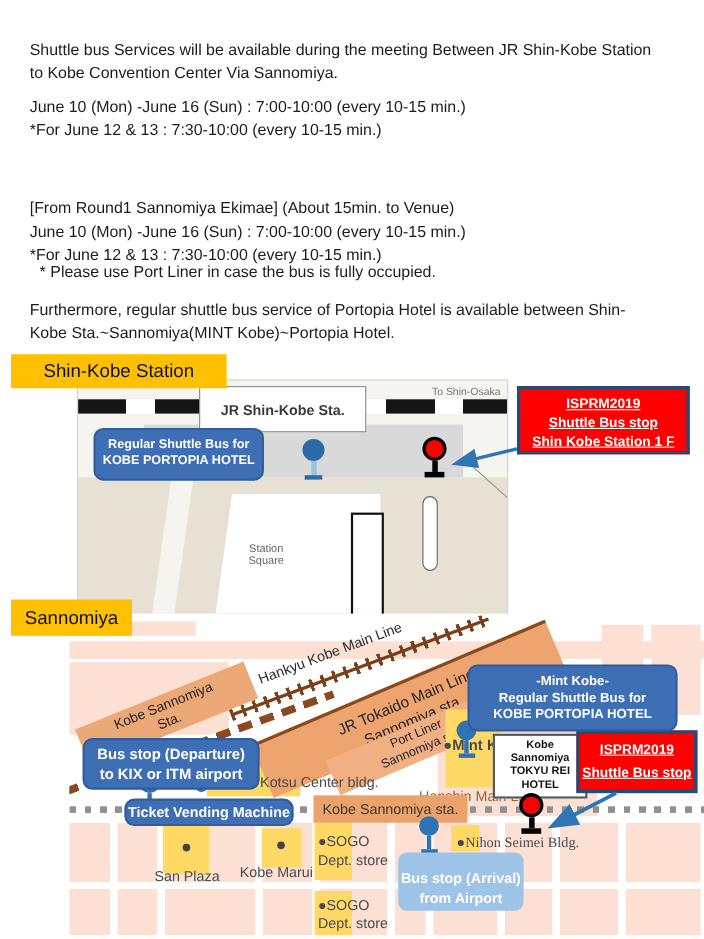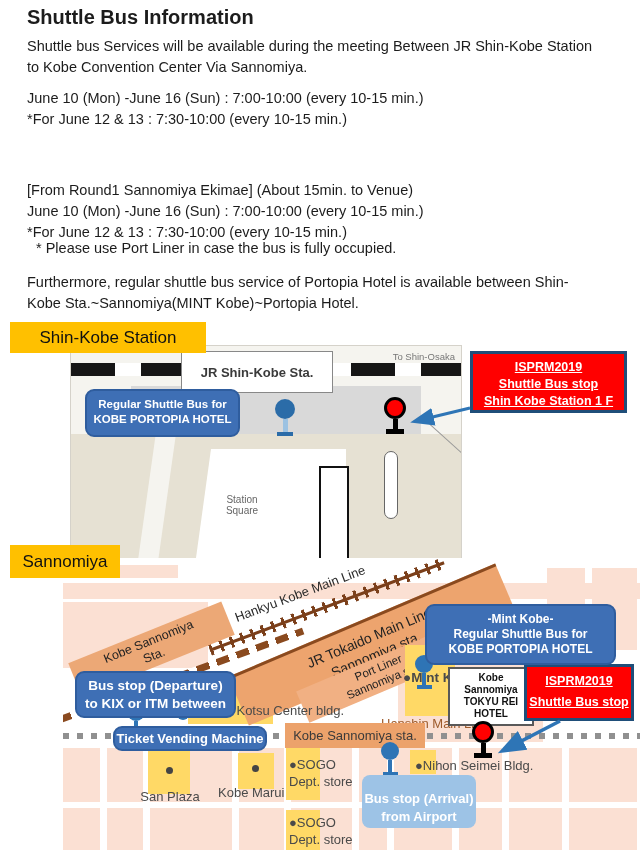--- a/index.html
+++ b/index.html
@@ -34,21 +34,20 @@
   .pin-b2 .base{width:15px;height:4px;background:#2E74B5;}
   .pin-red .head{width:16px;height:16px;background:#FF0000;border:3px solid #000;}
   .pin-red .stem{width:5px;height:10px;background:#000;}
   .pin-red .base{width:18px;height:5px;background:#000;}
 </style>
 </head>
 <body>
 
 <div id="page">
 
-  <div class="abs title" style="left:27px;top:6px;">Shuttle Bus Information</div>
   <div class="abs body-text pre" style="left:27px;top:36px;width:595px;">Shuttle bus Services will be available during the meeting Between JR Shin-Kobe Station
 to Kobe Convention Center Via Sannomiya.</div>
 
   <div class="abs body-text" style="left:27px;top:88px;width:595px;">
     <div>June 10 (Mon) -June 16 (Sun) :  7:00-10:00 (every 10-15 min.)</div>
     <div>*For June 12 &amp; 13 : 7:30-10:00  (every 10-15 min.)</div>
   </div>
 
   <div class="abs body-text" style="left:27px;top:164px;width:595px;margin-top:16px;">
     <div>[From Round1 Sannomiya Ekimae] (About 15min. to Venue)</div>
@@ -172,21 +171,21 @@
 
     <div class="yb" style="left:223px;top:190px;width:34px;height:52px;"></div>
     <div class="lbl pre" style="left:226px;top:198px;line-height:17px;">●SOGO
 Dept. store</div>
 
     <div class="yb" style="left:223px;top:252px;width:34px;height:40px;"></div>
     <div class="lbl pre" style="left:226px;top:256px;line-height:17px;">●SOGO
 Dept. store</div>
 
     <div class="yb" style="left:347px;top:192px;width:26px;height:24px;"></div>
-    <div class="lbl" style="left:352px;top:200px;white-space:nowrap;">●Nihon Seimei Bldg.</div>
+    <div class="lbl" style="left:352px;top:200px;white-space:nowrap;font-family:Liberation Serif, serif;">●Nihon Seimei Bldg.</div>
 
     <div class="yb" style="left:342px;top:87px;width:50px;height:71px;z-index:2;"></div>
     <div class="lbl" style="left:340px;top:112px;font-weight:bold;font-size:13.5px;white-space:nowrap;z-index:3;">●Mint Kobe</div>
 
     <div class="abs pre" style="left:385px;top:109px;width:82px;height:52px;background:#fff;border:2px solid #595959;font-size:10px;font-weight:bold;color:#111;text-align:center;line-height:12px;padding-top:3px;z-index:5;">Kobe
 Sannomiya
 TOKYU REI
 HOTEL</div>
 
     <div class="redbox" style="left:461px;top:106px;width:104px;height:47px;font-size:12.5px;line-height:21px;padding-top:4px;">ISPRM2019
@@ -211,21 +210,21 @@
     <div class="pin pin-red" style="left:409px;top:163px;z-index:5;">
       <div class="head"></div>
         <div class="stem"></div>
         <div class="base"></div>
     </div>
 
     <div class="co" style="left:362px;top:46px;width:187px;height:51px;font-size:12px;line-height:15px;padding-top:6px;">-Mint Kobe-
 Regular Shuttle Bus for
 KOBE PORTOPIA HOTEL</div>
     <div class="co" style="left:12px;top:113px;width:157px;height:39px;font-size:13.5px;line-height:18px;padding-top:4px;">Bus stop (Departure)
-to KIX or ITM between</div>
+to KIX or ITM airport</div>
     <div class="co" style="left:50px;top:168px;width:150px;height:21px;font-size:13px;line-height:21px;">Ticket Vending Machine</div>
     <div class="co-light" style="left:299px;top:217px;width:114px;height:38px;font-size:13px;line-height:18px;padding-top:15px;">Bus stop (Arrival)
 from Airport</div>
 
     <svg class="abs" style="left:425px;top:158px;z-index:7;" width="85" height="45" viewBox="0 0 85 45">
       <defs>
           <marker id="ah2" markerWidth="9" markerHeight="8" refX="6" refY="3" orient="auto">
             <path d="M0,0 L8,3 L0,6 Z" fill="#2E75B6"></path>
           </marker>
         </defs>

